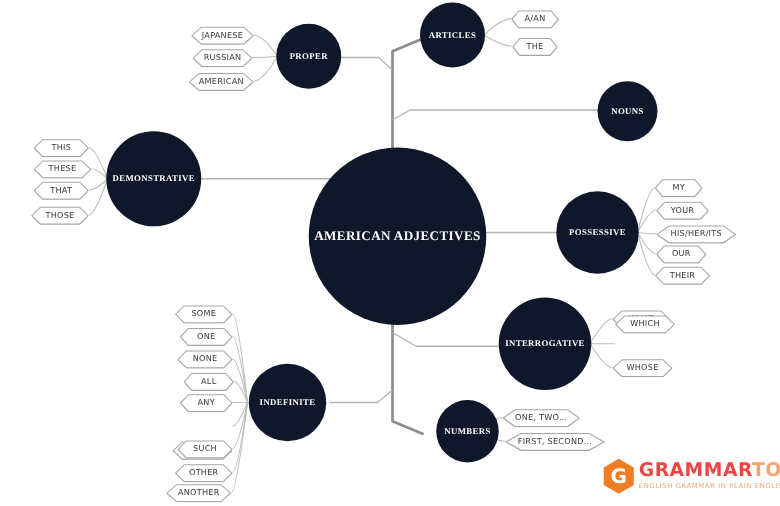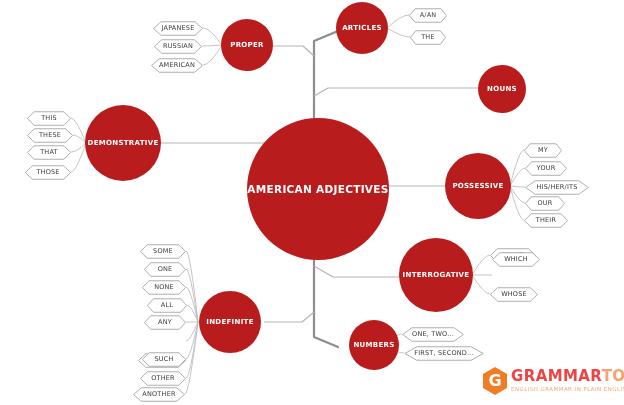--- a/index.html
+++ b/index.html
@@ -5,24 +5,25 @@
   html,body { margin:0; padding:0; background:#fff; }
   .canvas {
     position:relative; width:624px; height:405px; overflow:hidden;
     background:#ffffff;
     font-family:"DejaVu Sans","Liberation Sans",sans-serif;
   }
   svg.wires { position:absolute; left:0; top:0; width:624px; height:405px; }
 
   .circle {
     position:absolute; border-radius:50%;
-    background:#b91c1c; color:#ffffff;
+    background:#0f172a; color:#ffffff;
     display:flex; align-items:center; justify-content:center;
     font-weight:bold; text-align:center; white-space:nowrap;
     letter-spacing:.3px;
+    font-family:Liberation Serif, serif;
   }
   .hex { position:absolute; height:15px; }
   .hex svg { position:absolute; left:0; top:0; width:100%; height:100%; }
   .hex span {
     position:relative; display:block; width:100%;
     line-height:15px; text-align:center;
     font-size:6.5px; color:#3a3a3a; letter-spacing:.2px; white-space:nowrap;
   }
 
   .logo { position:absolute; left:482px; top:366px; width:142px; height:34px; }

